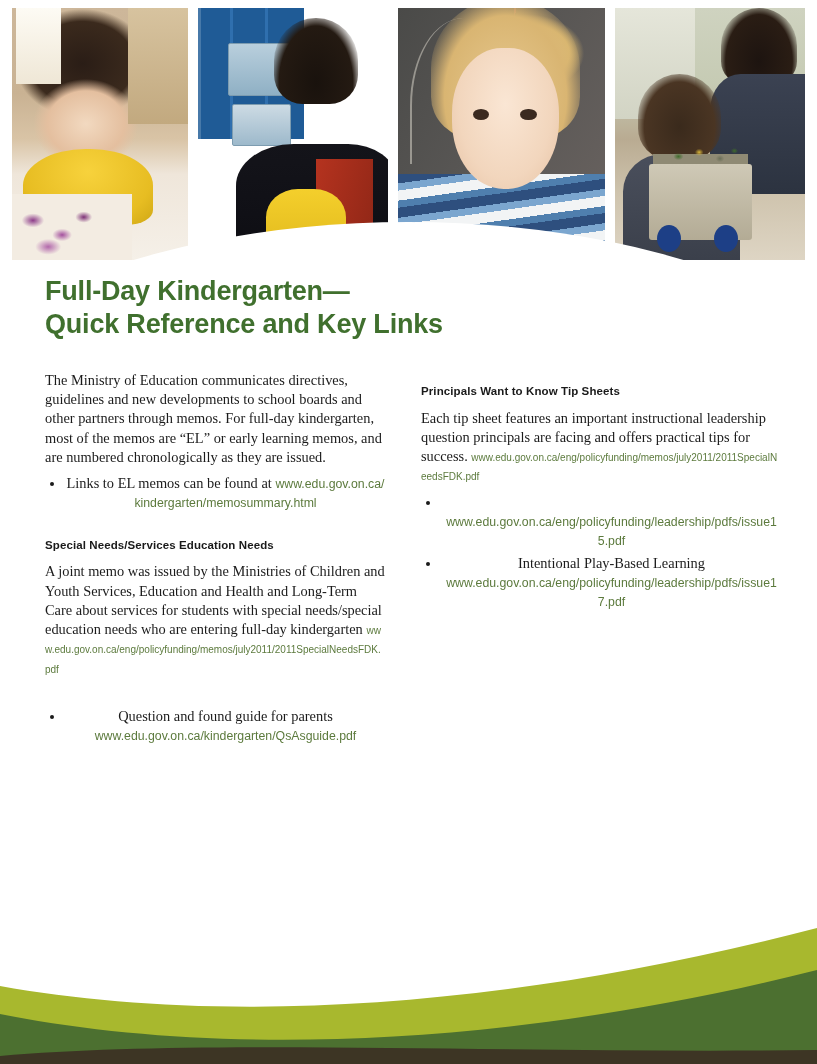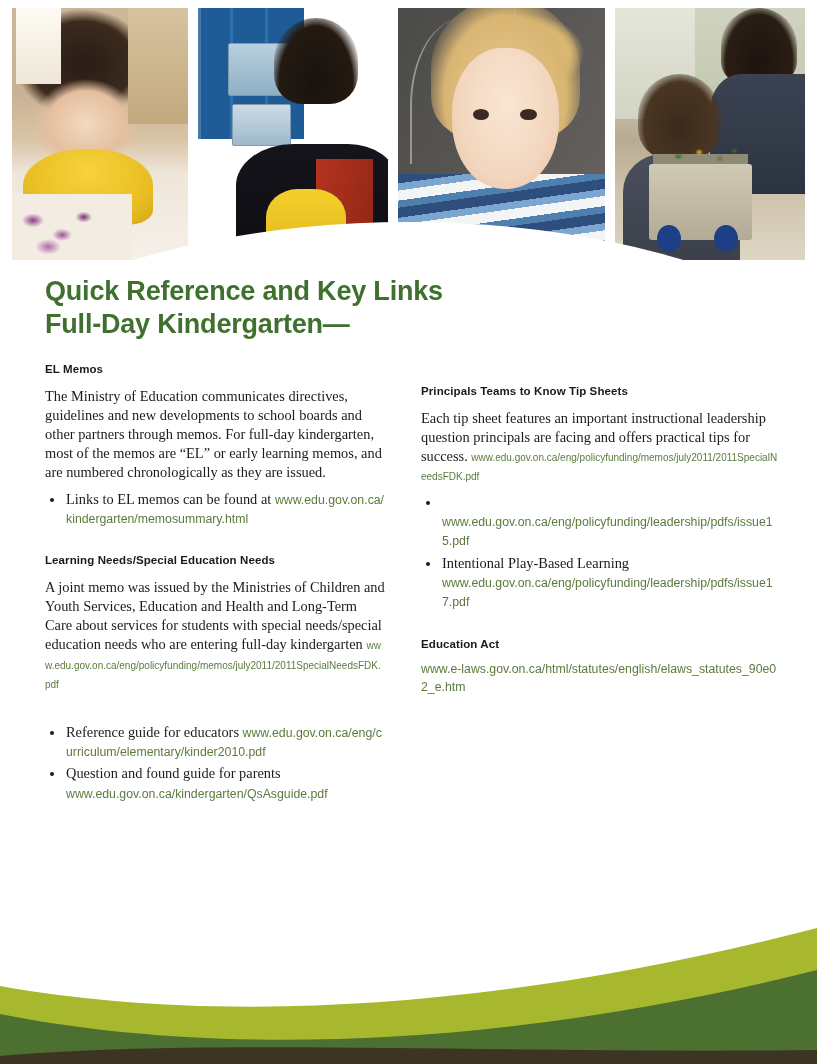--- a/index.html
+++ b/index.html
@@ -172,21 +172,21 @@
   .para .url{font-size:10px;}
   .urlblock{
     font-family:"Liberation Sans", sans-serif;
     font-size:12.3px;line-height:17.4px;color:#5C7A3D;
     margin-top:9px;word-break:break-all;
   }
   ul.bul{list-style:none;margin:7px 0 0 0;padding:0;}
   ul.bul li{
     position:relative;padding-left:21px;margin-bottom:3px;
     font-family:"Liberation Serif", serif;
-    font-size:14.4px;line-height:19.2px;color:#1b1b1b;
+    font-size:14.4px;line-height:19.2px;color:#1b1b1b;text-align:center;
   }
   ul.bul li::before{
     content:"";position:absolute;left:5px;top:8px;
     width:4px;height:4px;border-radius:50%;background:#1b1b1b;
   }
   ul.bul li .url{display:inline;}
   .gap-lg{height:22px;}
 
   
   #footer{position:absolute;left:0;bottom:0;width:817px;height:160px;z-index:9;
@@ -239,74 +239,68 @@
     <div class="p4-toys"></div>
     <div class="p4-wheel1"></div>
       <div class="p4-wheel2"></div>
   </div>
   <div id="banner-sweep"></div>
 </div>
 
 <div id="content">
 
   <div id="page-title">
+    <div>Full-Day Kindergarten—</div>
     <div>Quick Reference and Key Links</div>
-    <div>Full-Day Kindergarten—</div>
   </div>
 
   <div id="columns">
 
     <div class="col" id="col-left">
 
       <div class="sec">
-        <div class="sec-head">EL Memos</div>
         <div class="para">The Ministry of Education communicates directives, guidelines and new developments to school boards and other partners through memos. For full-day kindergarten, most of the memos are “EL” or early learning memos, and are numbered chronologically as they are issued.</div>
         <ul class="bul">
           <li><span>Links to EL memos can be found at </span><span class="url">www.edu.gov.on.ca/kindergarten/memosummary.html</span></li>
         </ul>
       </div>
 
       <div class="gap-lg"></div>
 
       <div class="sec">
-        <div class="sec-head">Learning Needs/Special Education Needs</div>
+        <div class="sec-head">Special Needs/Services Education Needs</div>
         <div class="para"><span>A joint memo was issued by the Ministries of Children and Youth Services, Education and Health and Long-Term Care about services for students with special needs/special education needs who are entering full-day kindergarten </span><span class="url">www.edu.gov.on.ca/eng/policyfunding/memos/july2011/2011SpecialNeedsFDK.pdf</span></div>
       </div>
 
       <div class="gap-lg"></div>
 
       <div class="sec">
         <ul class="bul">
-          <li><span>Reference guide for educators </span><span class="url">www.edu.gov.on.ca/eng/curriculum/elementary/kinder2010.pdf</span></li>
           <li><span>Question and found guide for parents</span><br><span class="url">www.edu.gov.on.ca/kindergarten/QsAsguide.pdf</span></li>
         </ul>
       </div>
 
     </div>
 
     <div class="col" id="col-right">
 
 
       <div class="gap-lg"></div>
 
       <div class="sec">
-        <div class="sec-head">Principals Teams to Know Tip Sheets</div>
+        <div class="sec-head">Principals Want to Know Tip Sheets</div>
         <div class="para"><span>Each tip sheet features an important instructional leadership question principals are facing and offers practical tips for success. </span><span class="url">www.edu.gov.on.ca/eng/policyfunding/memos/july2011/2011SpecialNeedsFDK.pdf</span></div>
         <ul class="bul">
           <li><br><span class="url">www.edu.gov.on.ca/eng/policyfunding/leadership/pdfs/issue15.pdf</span></li>
           <li><span>Intentional Play-Based Learning</span><br><span class="url">www.edu.gov.on.ca/eng/policyfunding/leadership/pdfs/issue17.pdf</span></li>
         </ul>
       </div>
 
       <div class="gap-lg"></div>
 
-      <div class="sec">
-        <div class="sec-head">Education Act</div>
-        <div class="urlblock">www.e-laws.gov.on.ca/html/statutes/english/elaws_statutes_90e02_e.htm</div>
-      </div>
 
     </div>
 
   </div>
 </div>
 
 <svg id="footer" viewBox="0 0 817 160" preserveAspectRatio="none">
   <path d="M0,82 C200,118 480,112 817,24 L817,160 L0,160 Z" fill="#A8B82E"></path>
   <path d="M0,110 C210,152 500,146 817,66 L817,160 L0,160 Z" fill="#4C7030"></path>
   <path d="M0,152 C200,134 520,150 817,146 L817,160 L0,160 Z" fill="#3D3524"></path>

